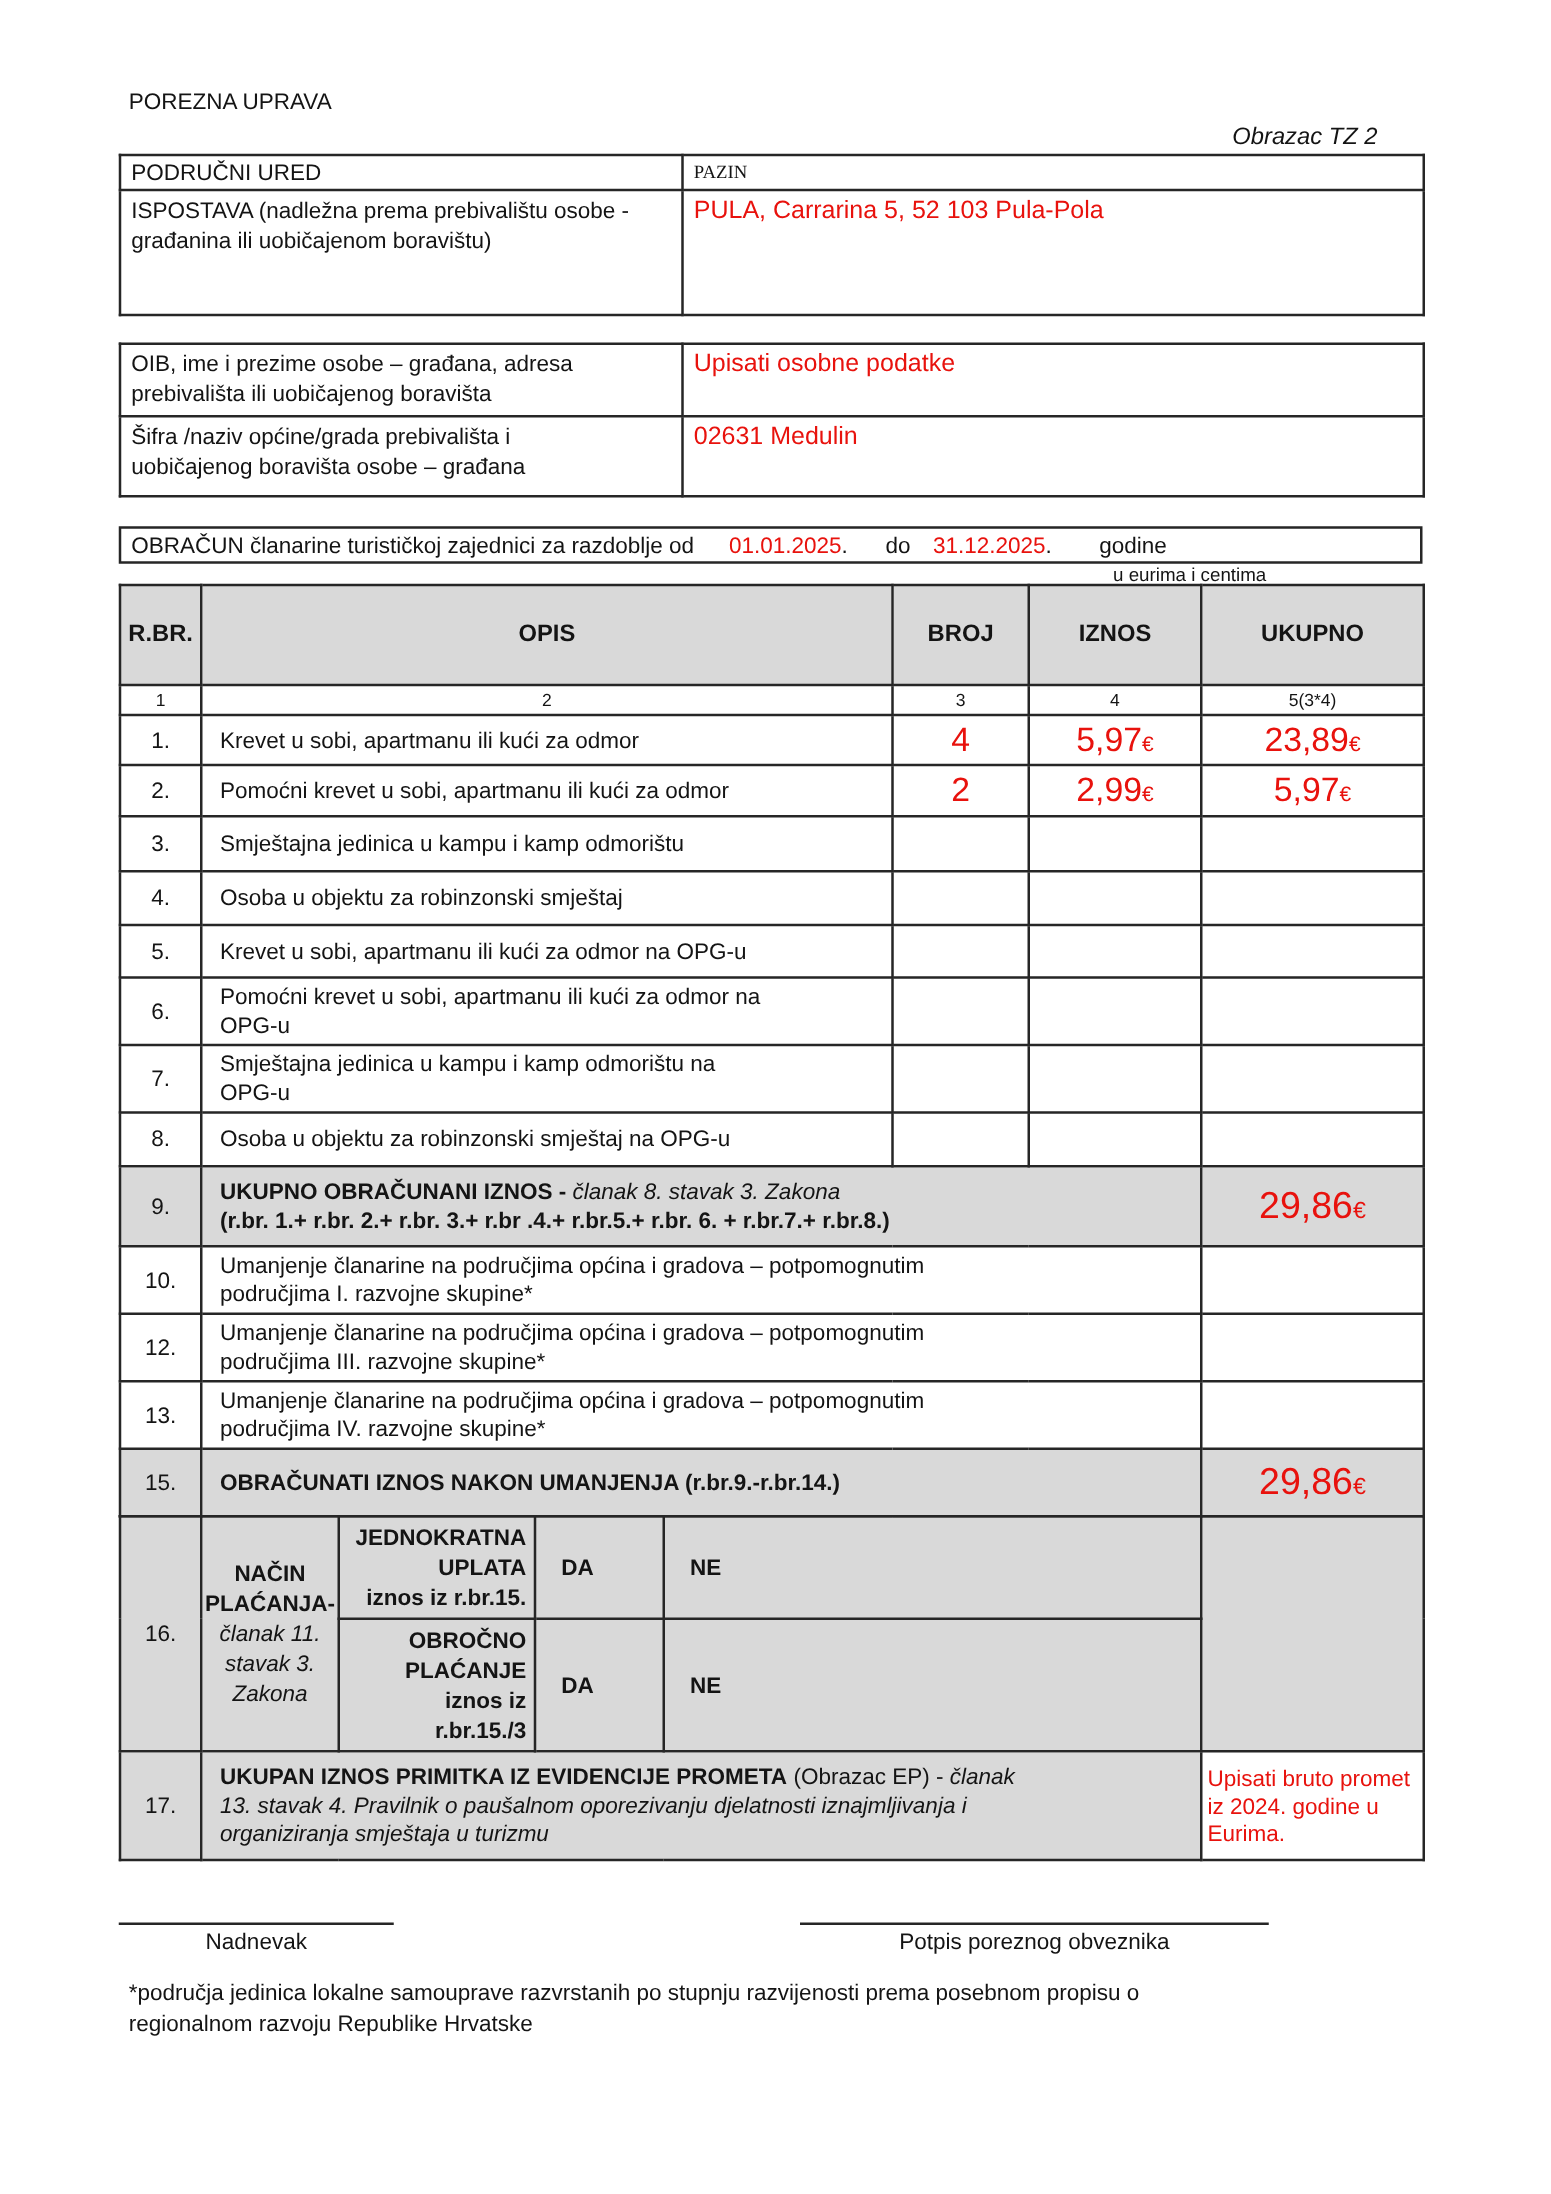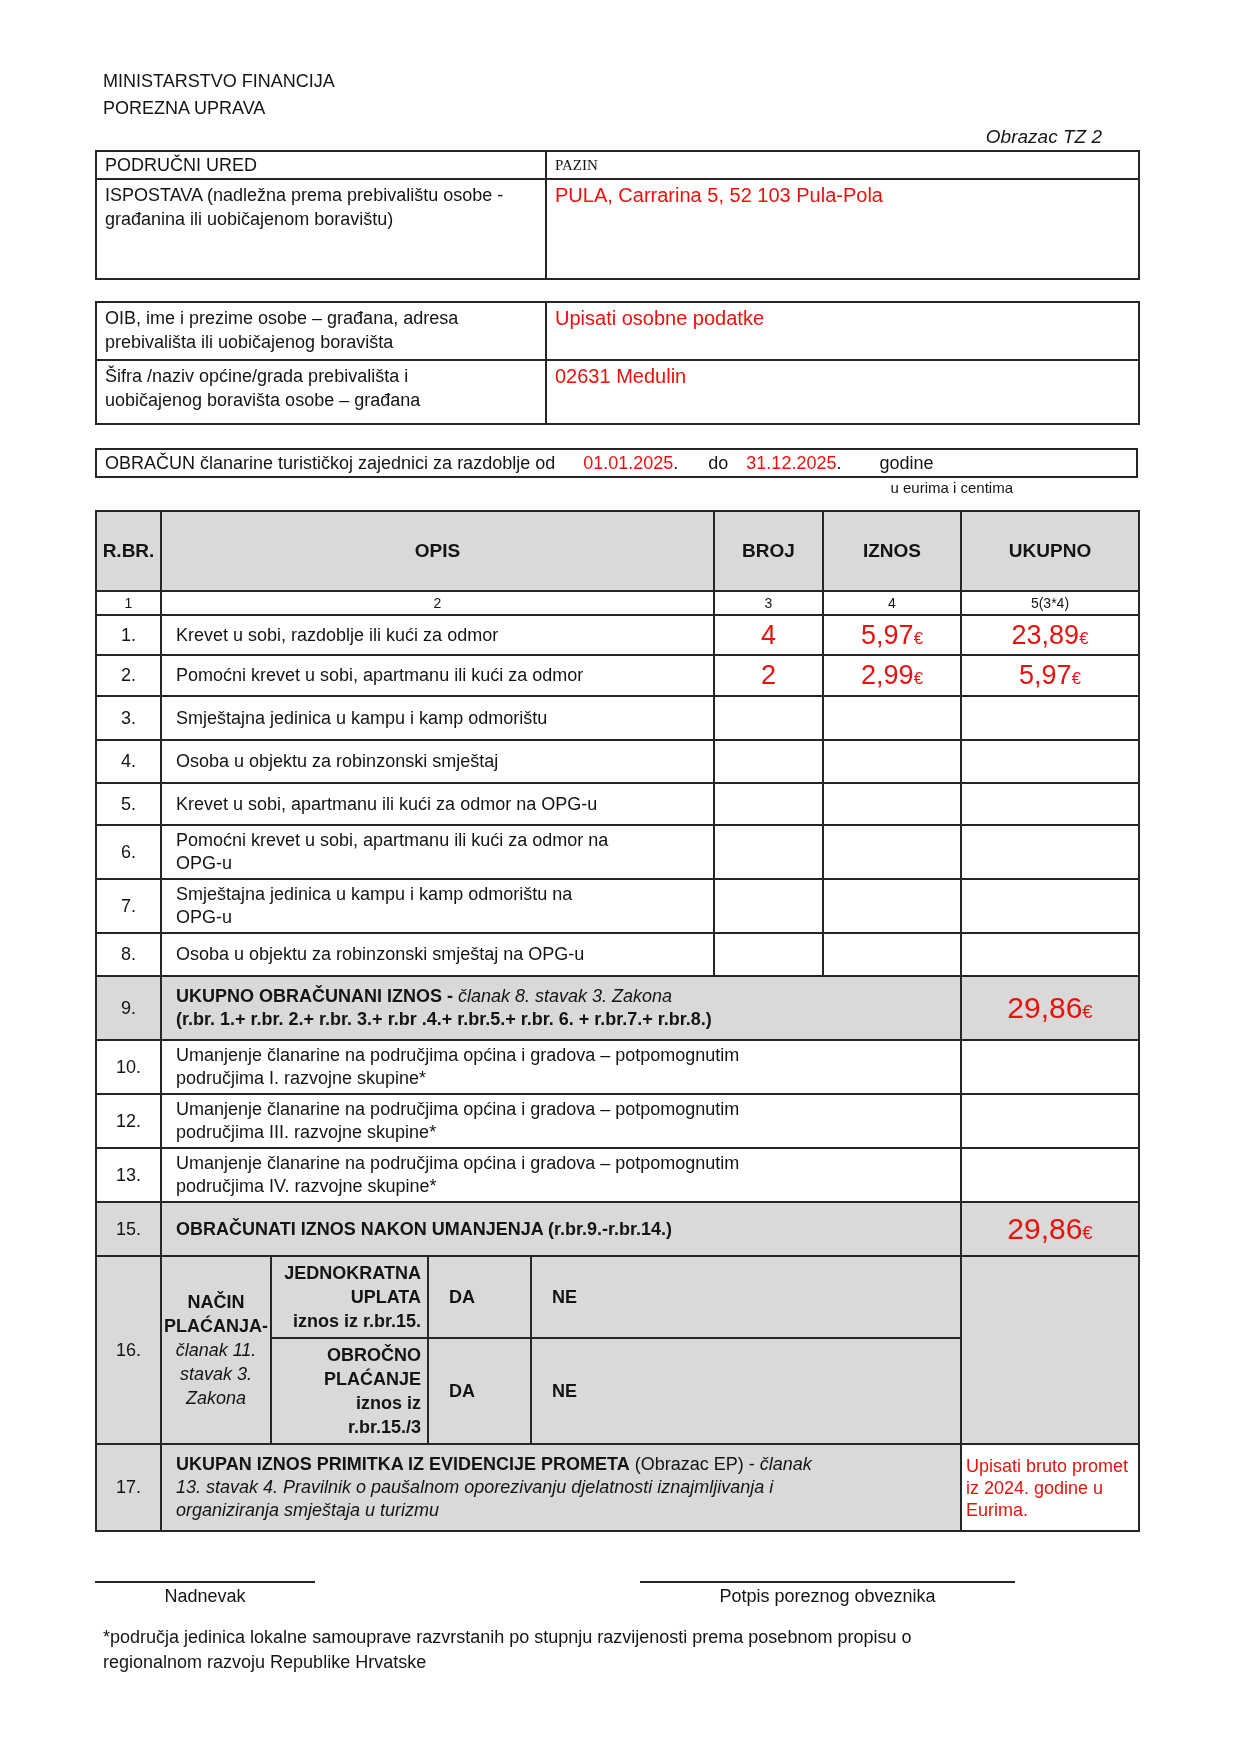--- a/index.html
+++ b/index.html
@@ -32,21 +32,21 @@
   .preline{white-space:pre-line;}
   
   .period-box{
     margin-top:23px; width:1043px; height:30px; border:2px solid var(--border);
     display:flex; align-items:center; padding-left:8px; font-size:18px;
   }
   .period-box .d1{margin-left:28px;}
   .period-box .do{margin-left:30px;}
   .period-box .d2{margin-left:18px;}
   .period-box .god{margin-left:38px;}
-  .currency-note{height:32px; line-height:20px; text-align:right; padding-right:125px; font-size:15px;}
+  .currency-note{height:16px; line-height:20px; text-align:right; padding-right:125px; font-size:15px;}
   
   .main td{vertical-align:middle;}
   .gray{background:var(--gray);}
   .hdr td{height:80px; text-align:center; font-weight:bold; font-size:19px;}
   .colnum td{height:24px; text-align:center; font-size:14px; padding:0 2px;}
   .num{text-align:center;}
   .desc{padding:3px 10px 3px 14px; line-height:23px;}
   .bigred{color:var(--red); font-size:27px; text-align:center; font-weight:normal;}
   .bigred2{color:var(--red); font-size:30px; text-align:center;}
   .eur{font-size:0.62em;}
@@ -63,21 +63,20 @@
   .sig-left{width:220px;}
   .sig-right{width:375px; margin-left:325px;}
   .footnote{margin:18px 0 0 8px; line-height:25px; font-size:18px; white-space:pre-line;}
 </style>
 </head>
 <body>
 
 <div class="content">
 
   <div class="agency">
-    <div>MINISTARSTVO FINANCIJA</div>
     <div>POREZNA UPRAVA</div>
   </div>
 
   <div class="form-code">Obrazac TZ 2</div>
 
   <table class="kv office">
     <colgroup>
         <col style="width:450px">
         <col style="width:593px">
       </colgroup>
@@ -143,21 +142,21 @@
     <tr class="colnum">
       <td>1</td>
       <td>2</td>
       <td>3</td>
       <td>4</td>
       <td>5(3*4)</td>
     </tr>
 
     <tr style="height:40px">
       <td class="num">1.</td>
-      <td class="desc preline">Krevet u sobi, razdoblje ili kući za odmor</td>
+      <td class="desc preline">Krevet u sobi, apartmanu ili kući za odmor</td>
       <td class="bigred"><span>4</span></td>
       <td class="bigred"><span>5,97</span><span class="eur">€</span></td>
       <td class="bigred"><span>23,89</span><span class="eur">€</span></td>
     </tr>
     <tr style="height:41px">
       <td class="num">2.</td>
       <td class="desc preline">Pomoćni krevet u sobi, apartmanu ili kući za odmor</td>
       <td class="bigred"><span>2</span></td>
       <td class="bigred"><span>2,99</span><span class="eur">€</span></td>
       <td class="bigred"><span>5,97</span><span class="eur">€</span></td>

